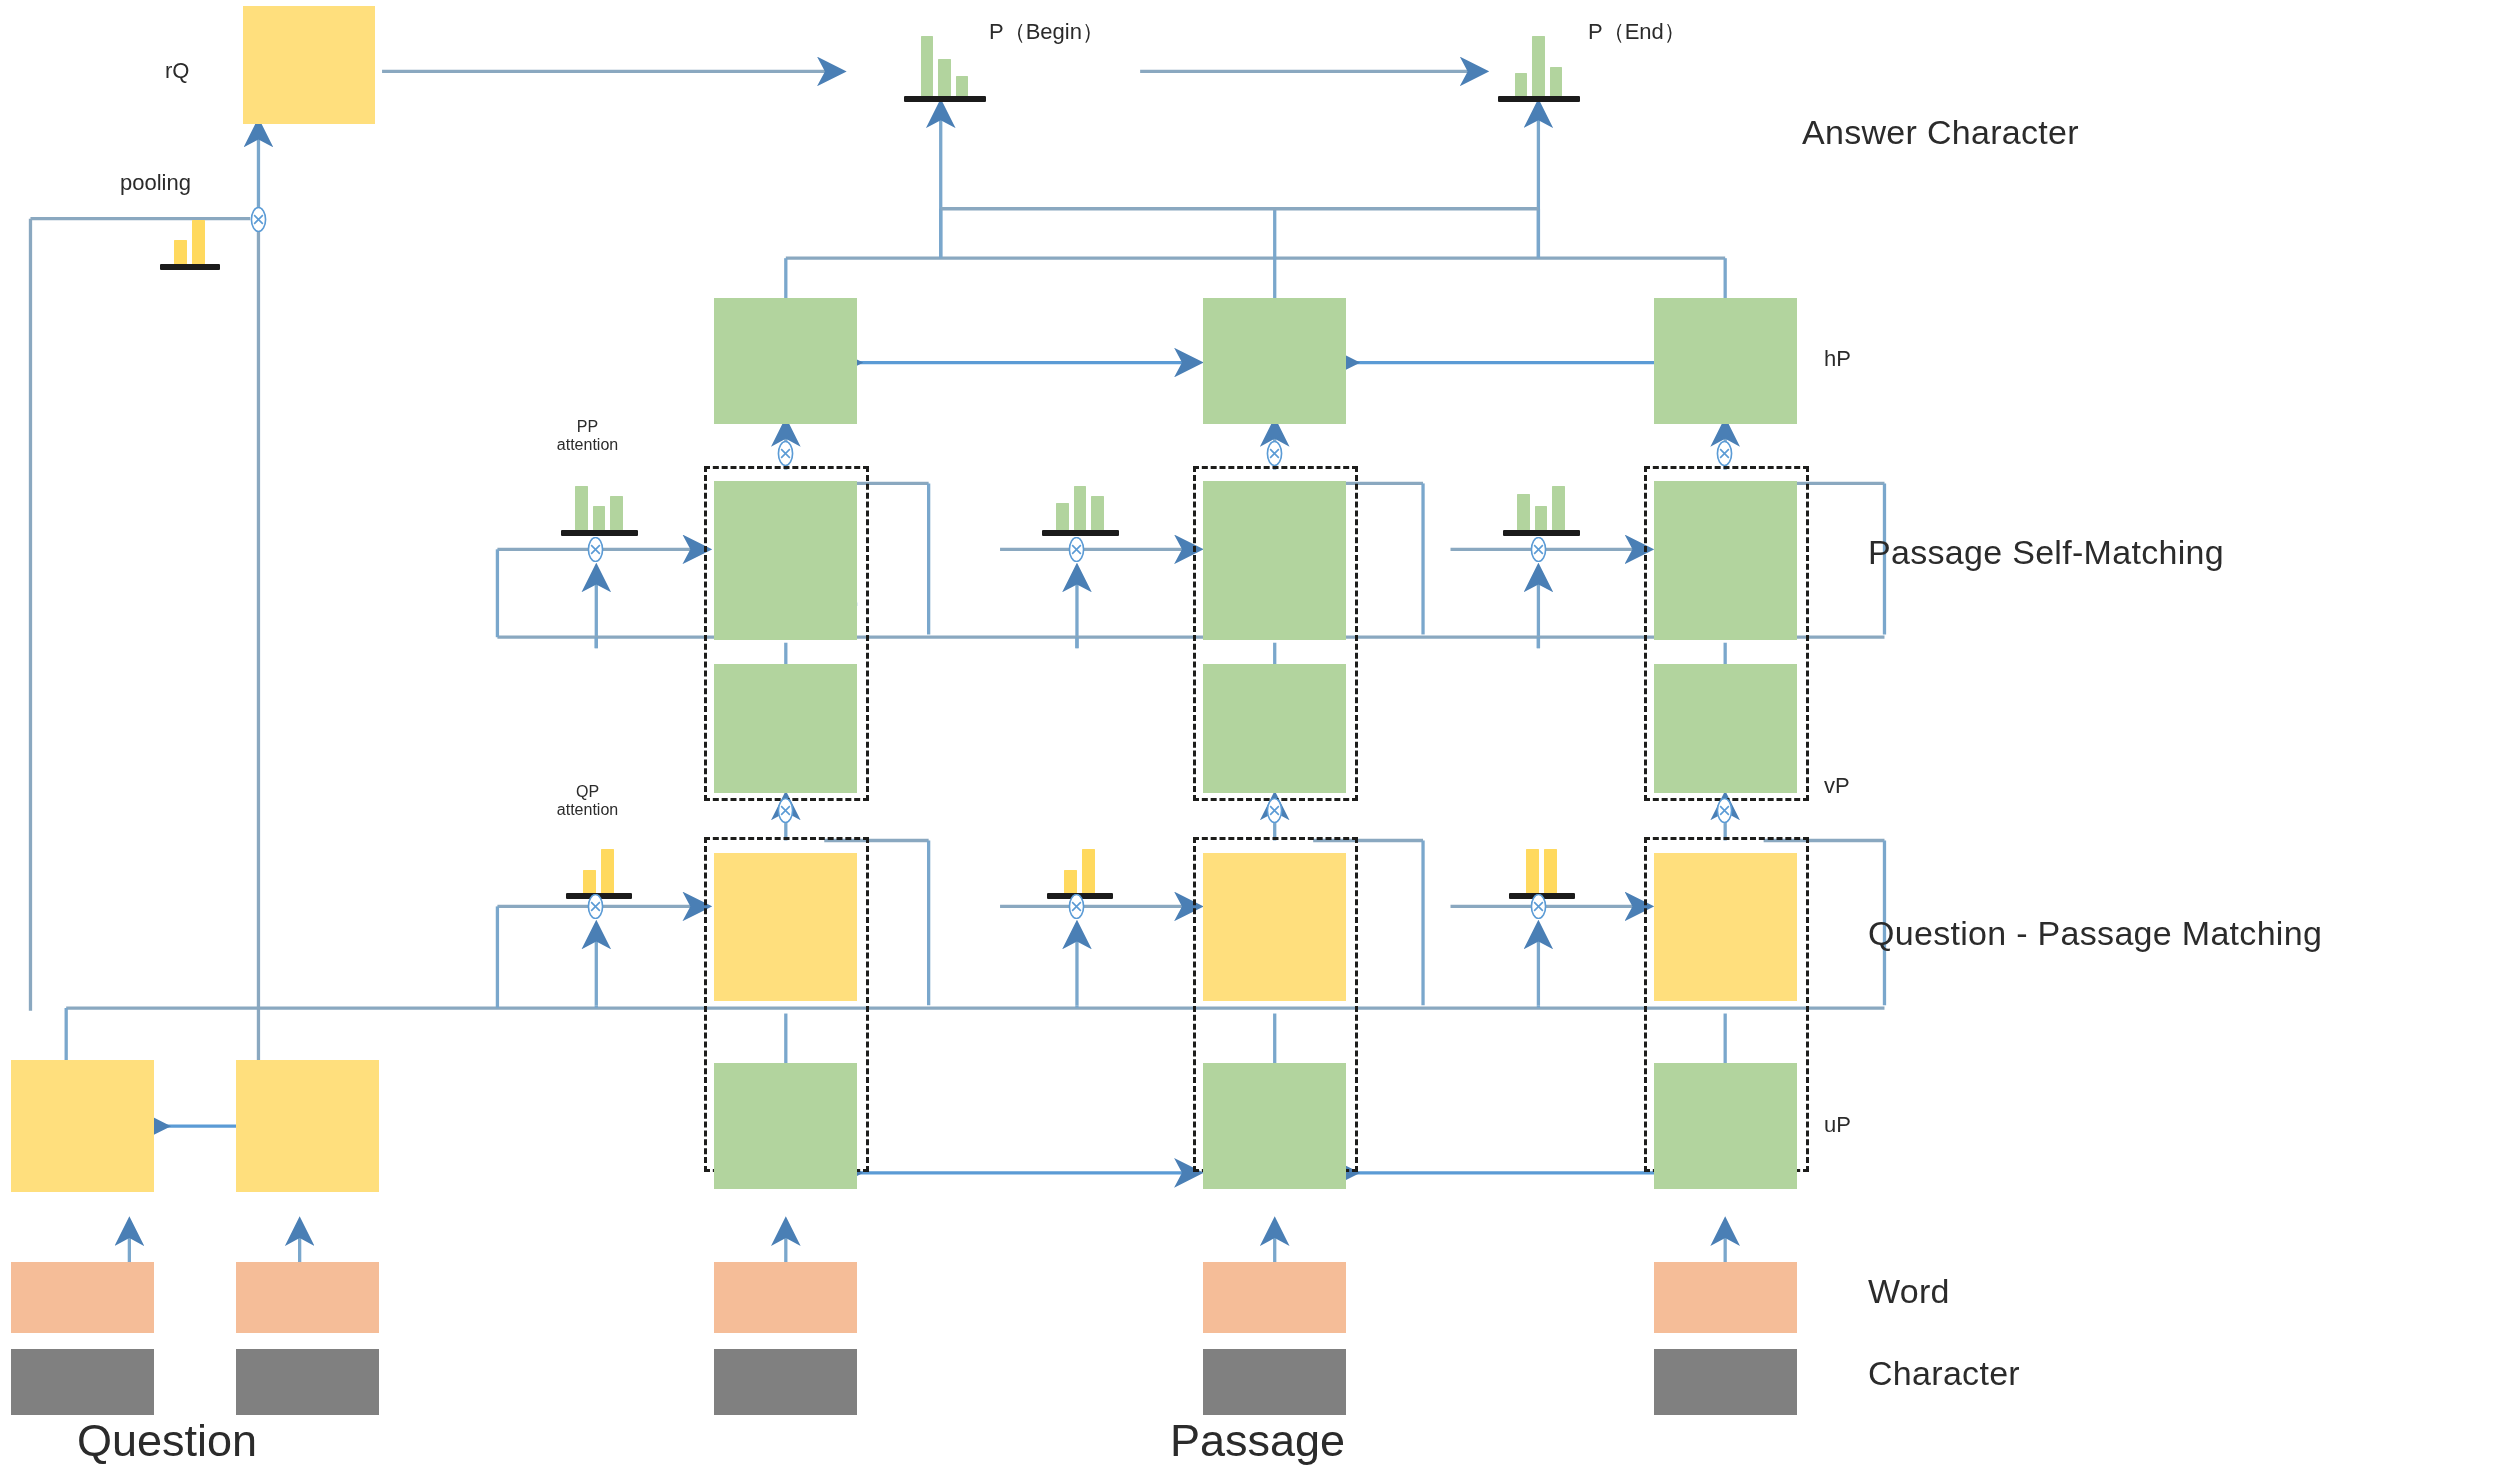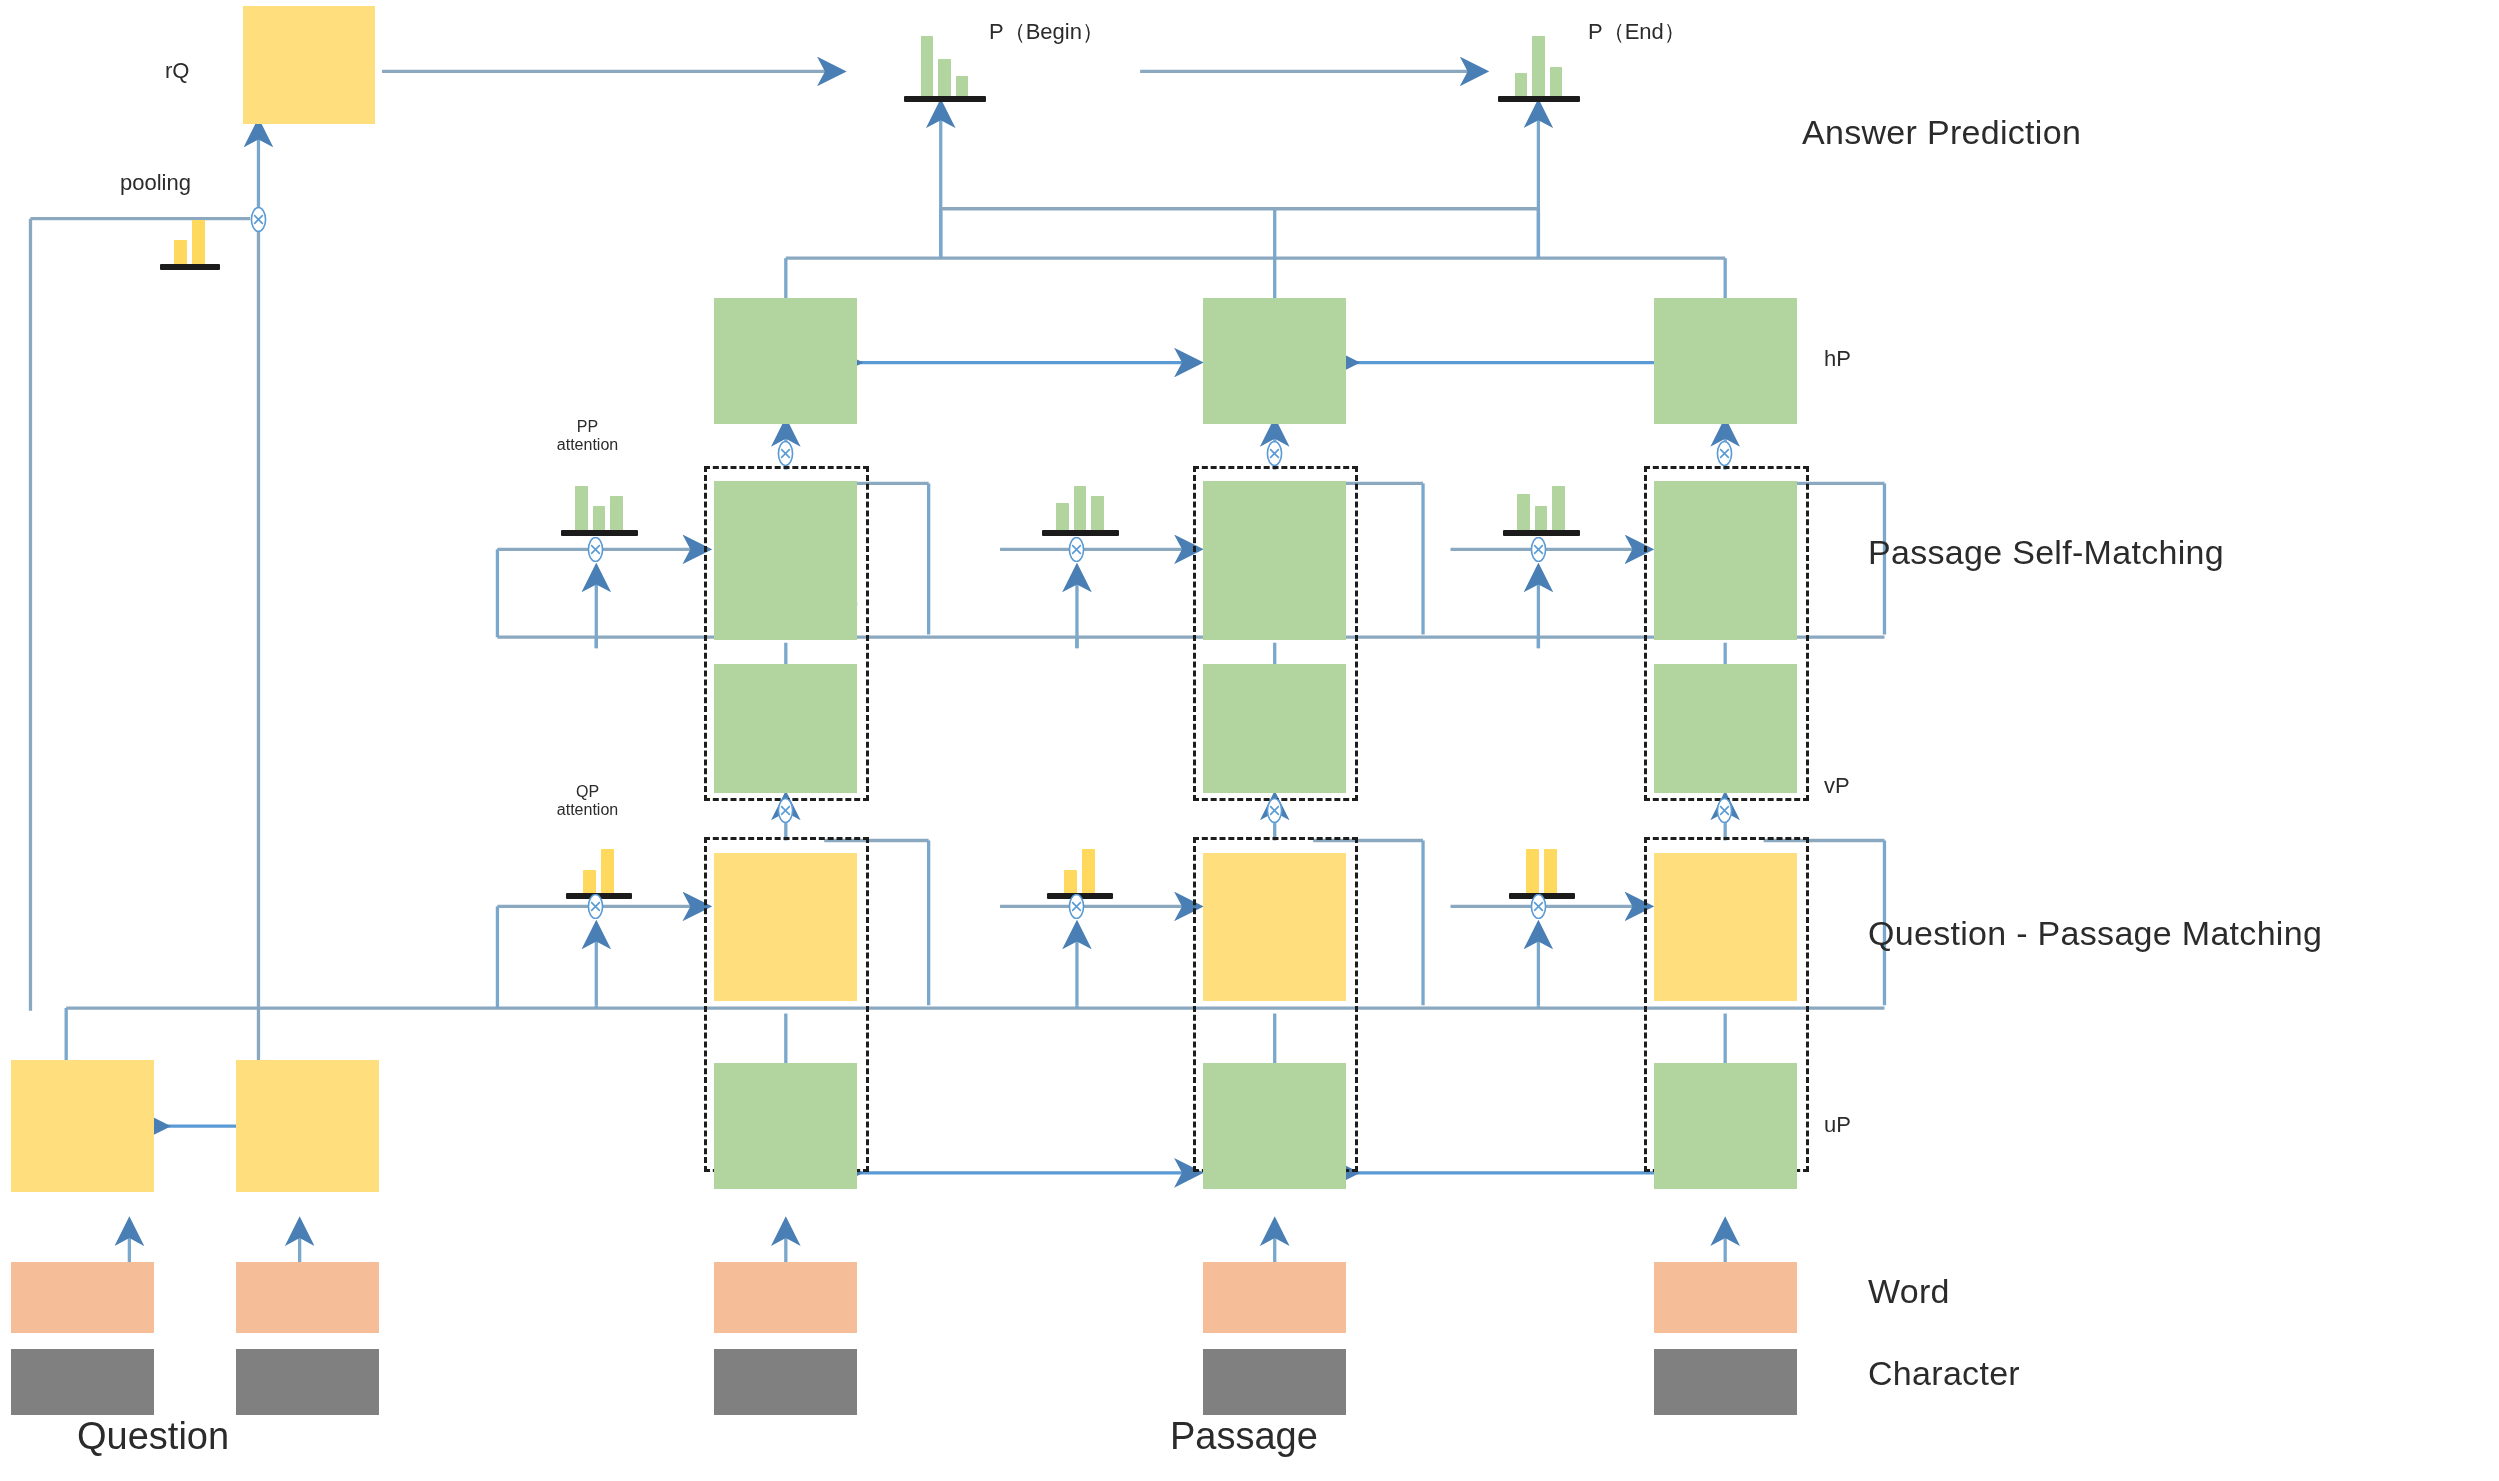--- a/index.html
+++ b/index.html
@@ -9,21 +9,21 @@
   .node{position:absolute;box-sizing:border-box;}
   .green{background:#b2d49e;}
   .yellow{background:#ffdf7d;}
   .orange{background:#f5bd98;}
   .grey{background:#808080;}
   .dashbox{position:absolute;box-sizing:border-box;border:3.8px dashed #1d1d1b;background:transparent;}
   .lbl{position:absolute;color:#2b2b2b;white-space:nowrap;}
   .stage-lbl{font-size:34px;letter-spacing:0.3px;}
   .sub-lbl{font-size:22px;}
   .small-lbl{font-size:16px;line-height:1.12;text-align:center;}
-  .big-lbl{font-size:38px;}
+  .big-lbl{font-size:45px;}
   .bars{position:absolute;display:flex;align-items:flex-end;justify-content:center;gap:5px;}
   .bars .bar{width:12.6px;border-radius:0.5px;}
   .bars .base{position:absolute;left:-5.5px;right:-5.5px;bottom:-5.5px;height:6px;background:#1b1b1b;border-radius:1.1px;}
   .bars.g .bar{background:#b2d49e;}
   .bars.y .bar{background:#ffd95e;}
 </style>
 </head>
 <body>
 
 <div id="stage">
@@ -171,21 +171,21 @@
   <div class="lbl sub-lbl" style="left:989px;top:16.5px;">P（Begin）</div>
 
   <div class="bars g" style="left:1503px;top:36px;width:71px;height:60px;">
     <div class="bar" style="height:23px;"></div>
     <div class="bar" style="height:60px;"></div>
     <div class="bar" style="height:29px;"></div>
     <div class="base"></div>
   </div>
   <div class="lbl sub-lbl" style="left:1588px;top:16.5px;">P（End）</div>
 
-  <div class="lbl stage-lbl" style="left:1802px;top:113px;">Answer Prediction</div>
+  <div class="lbl stage-lbl" style="left:1802px;top:113px;">Answer Character</div>
 
   <div class="node green" style="left:714px;top:298px;width:143px;height:126px;"></div>
   <div class="node green" style="left:1203px;top:298px;width:143px;height:126px;"></div>
   <div class="node green" style="left:1654px;top:298px;width:143px;height:126px;"></div>
   <div class="lbl sub-lbl" style="left:1824px;top:346px;">hP</div>
 
   <div class="lbl small-lbl" style="left:527px;top:418px;width:121px;">
     <span>PP</span><br>
     <span>attention</span>
   </div>

